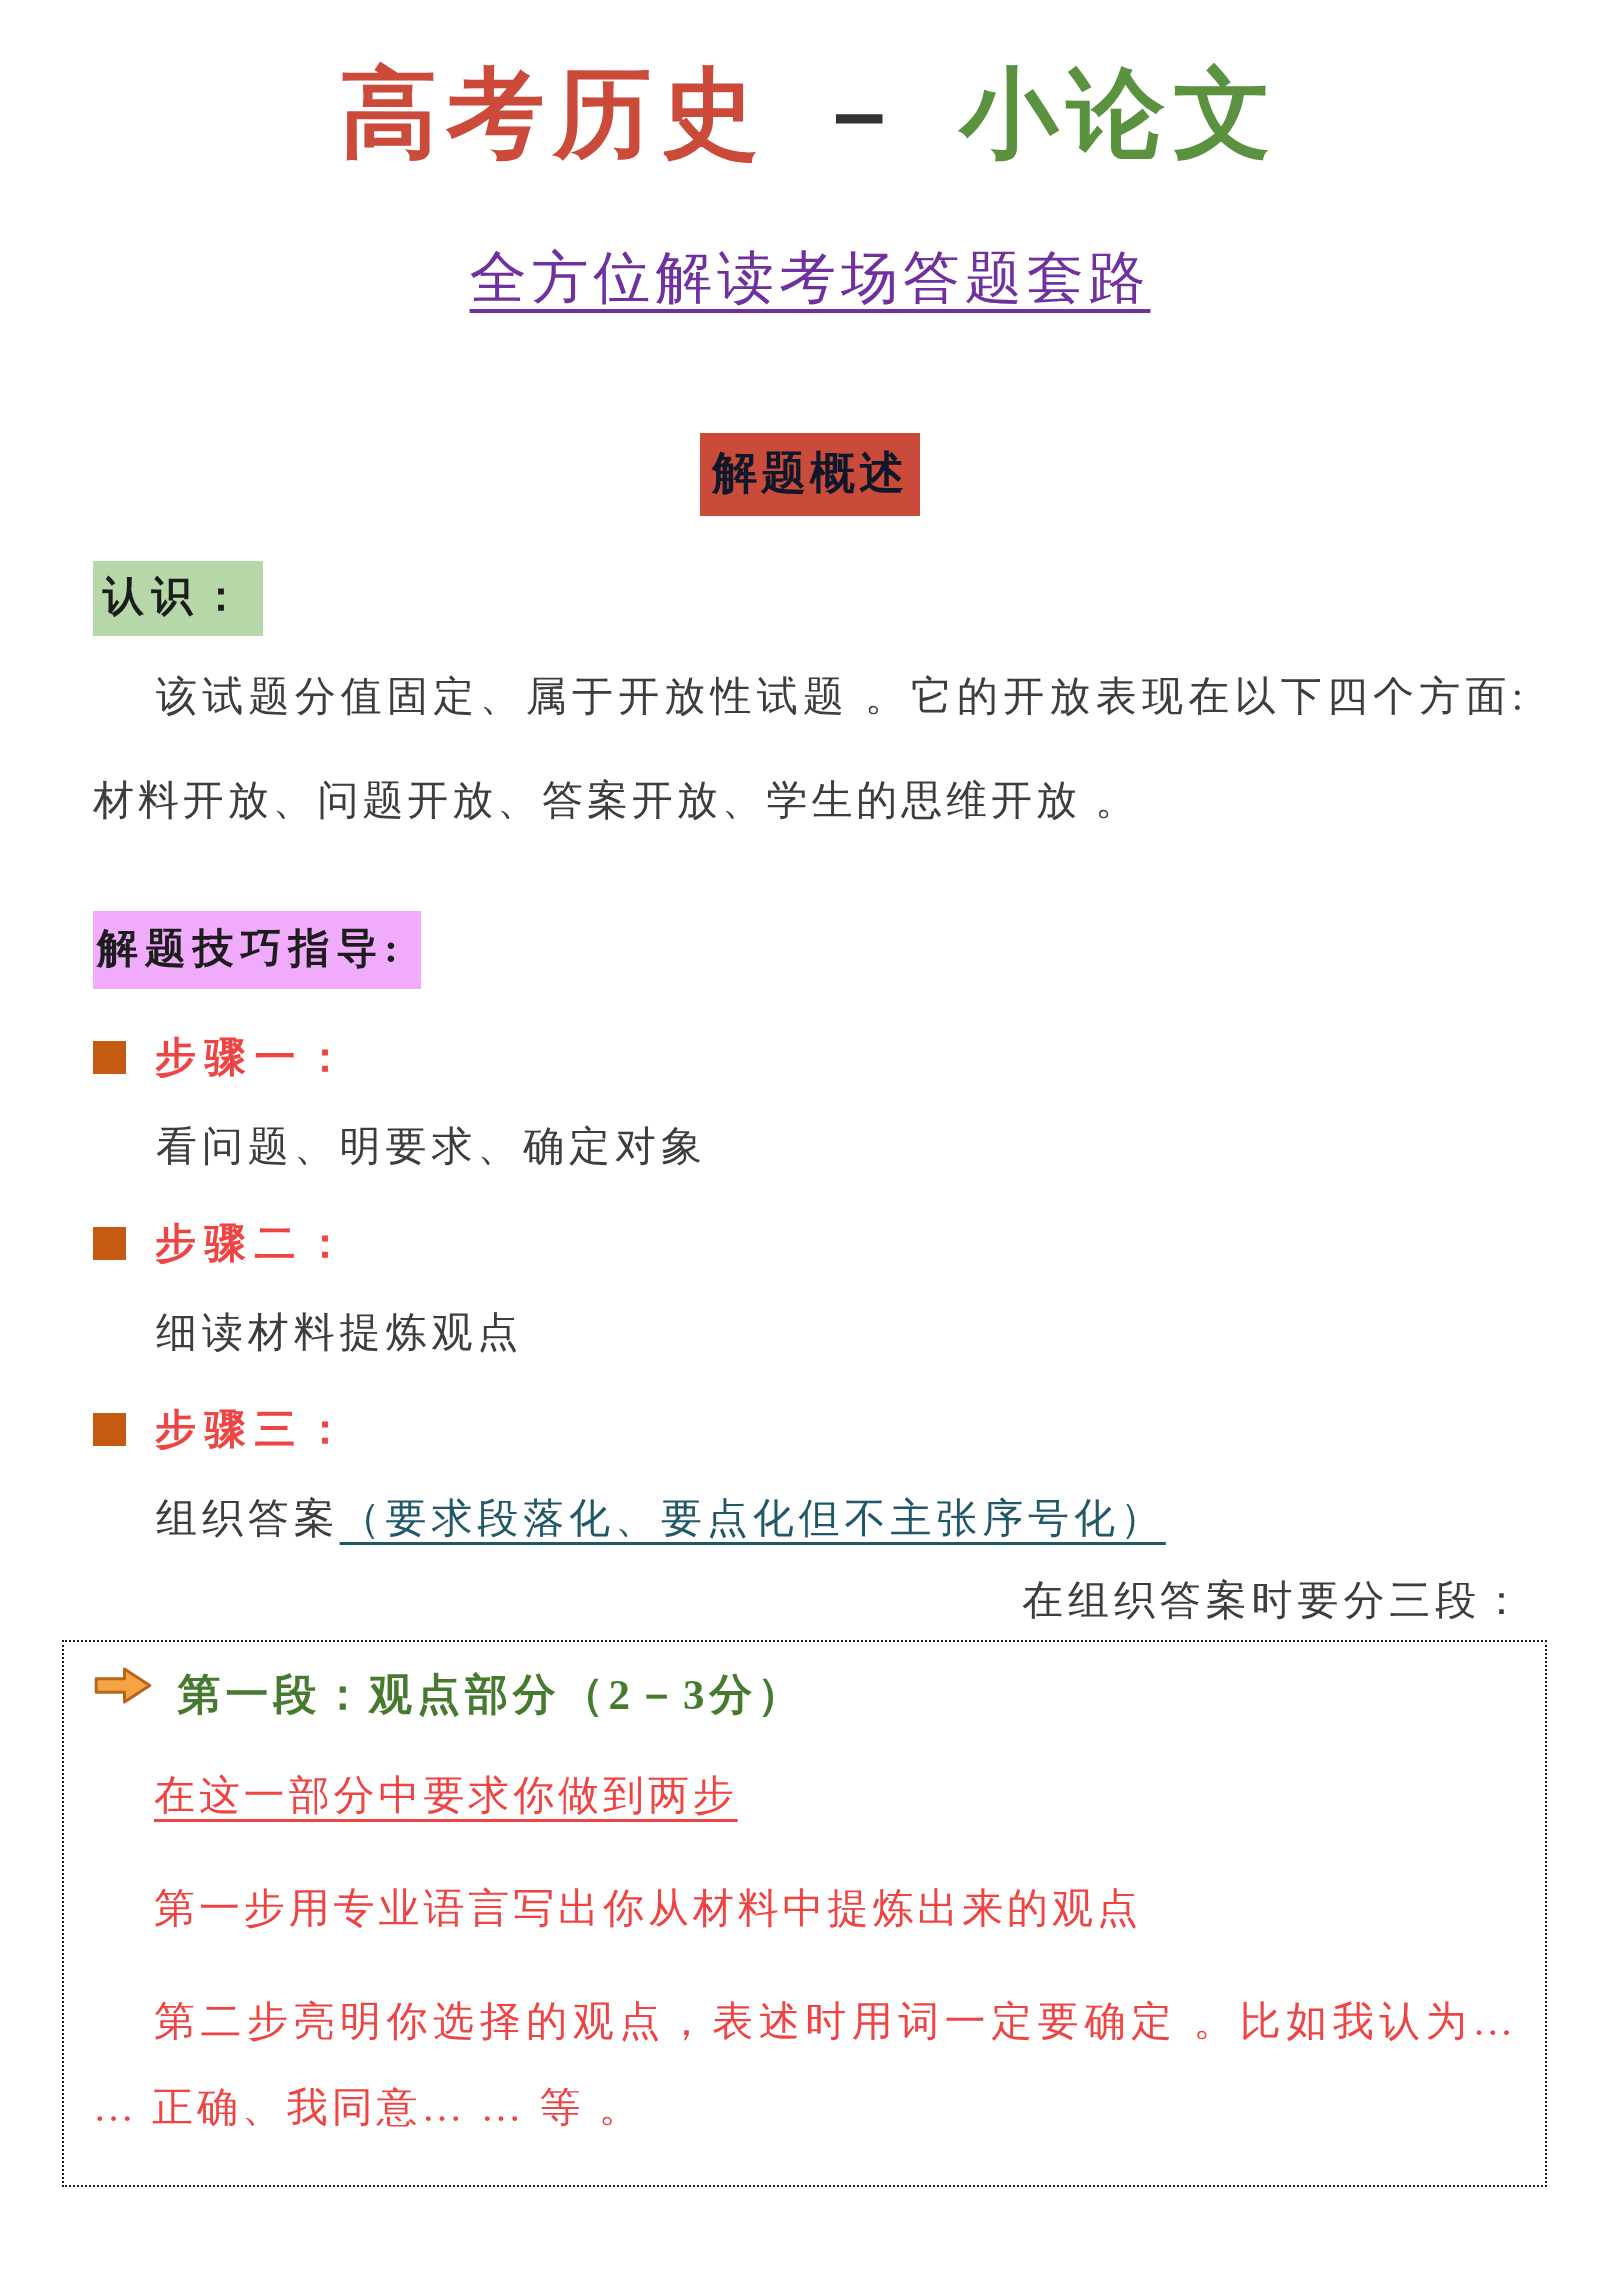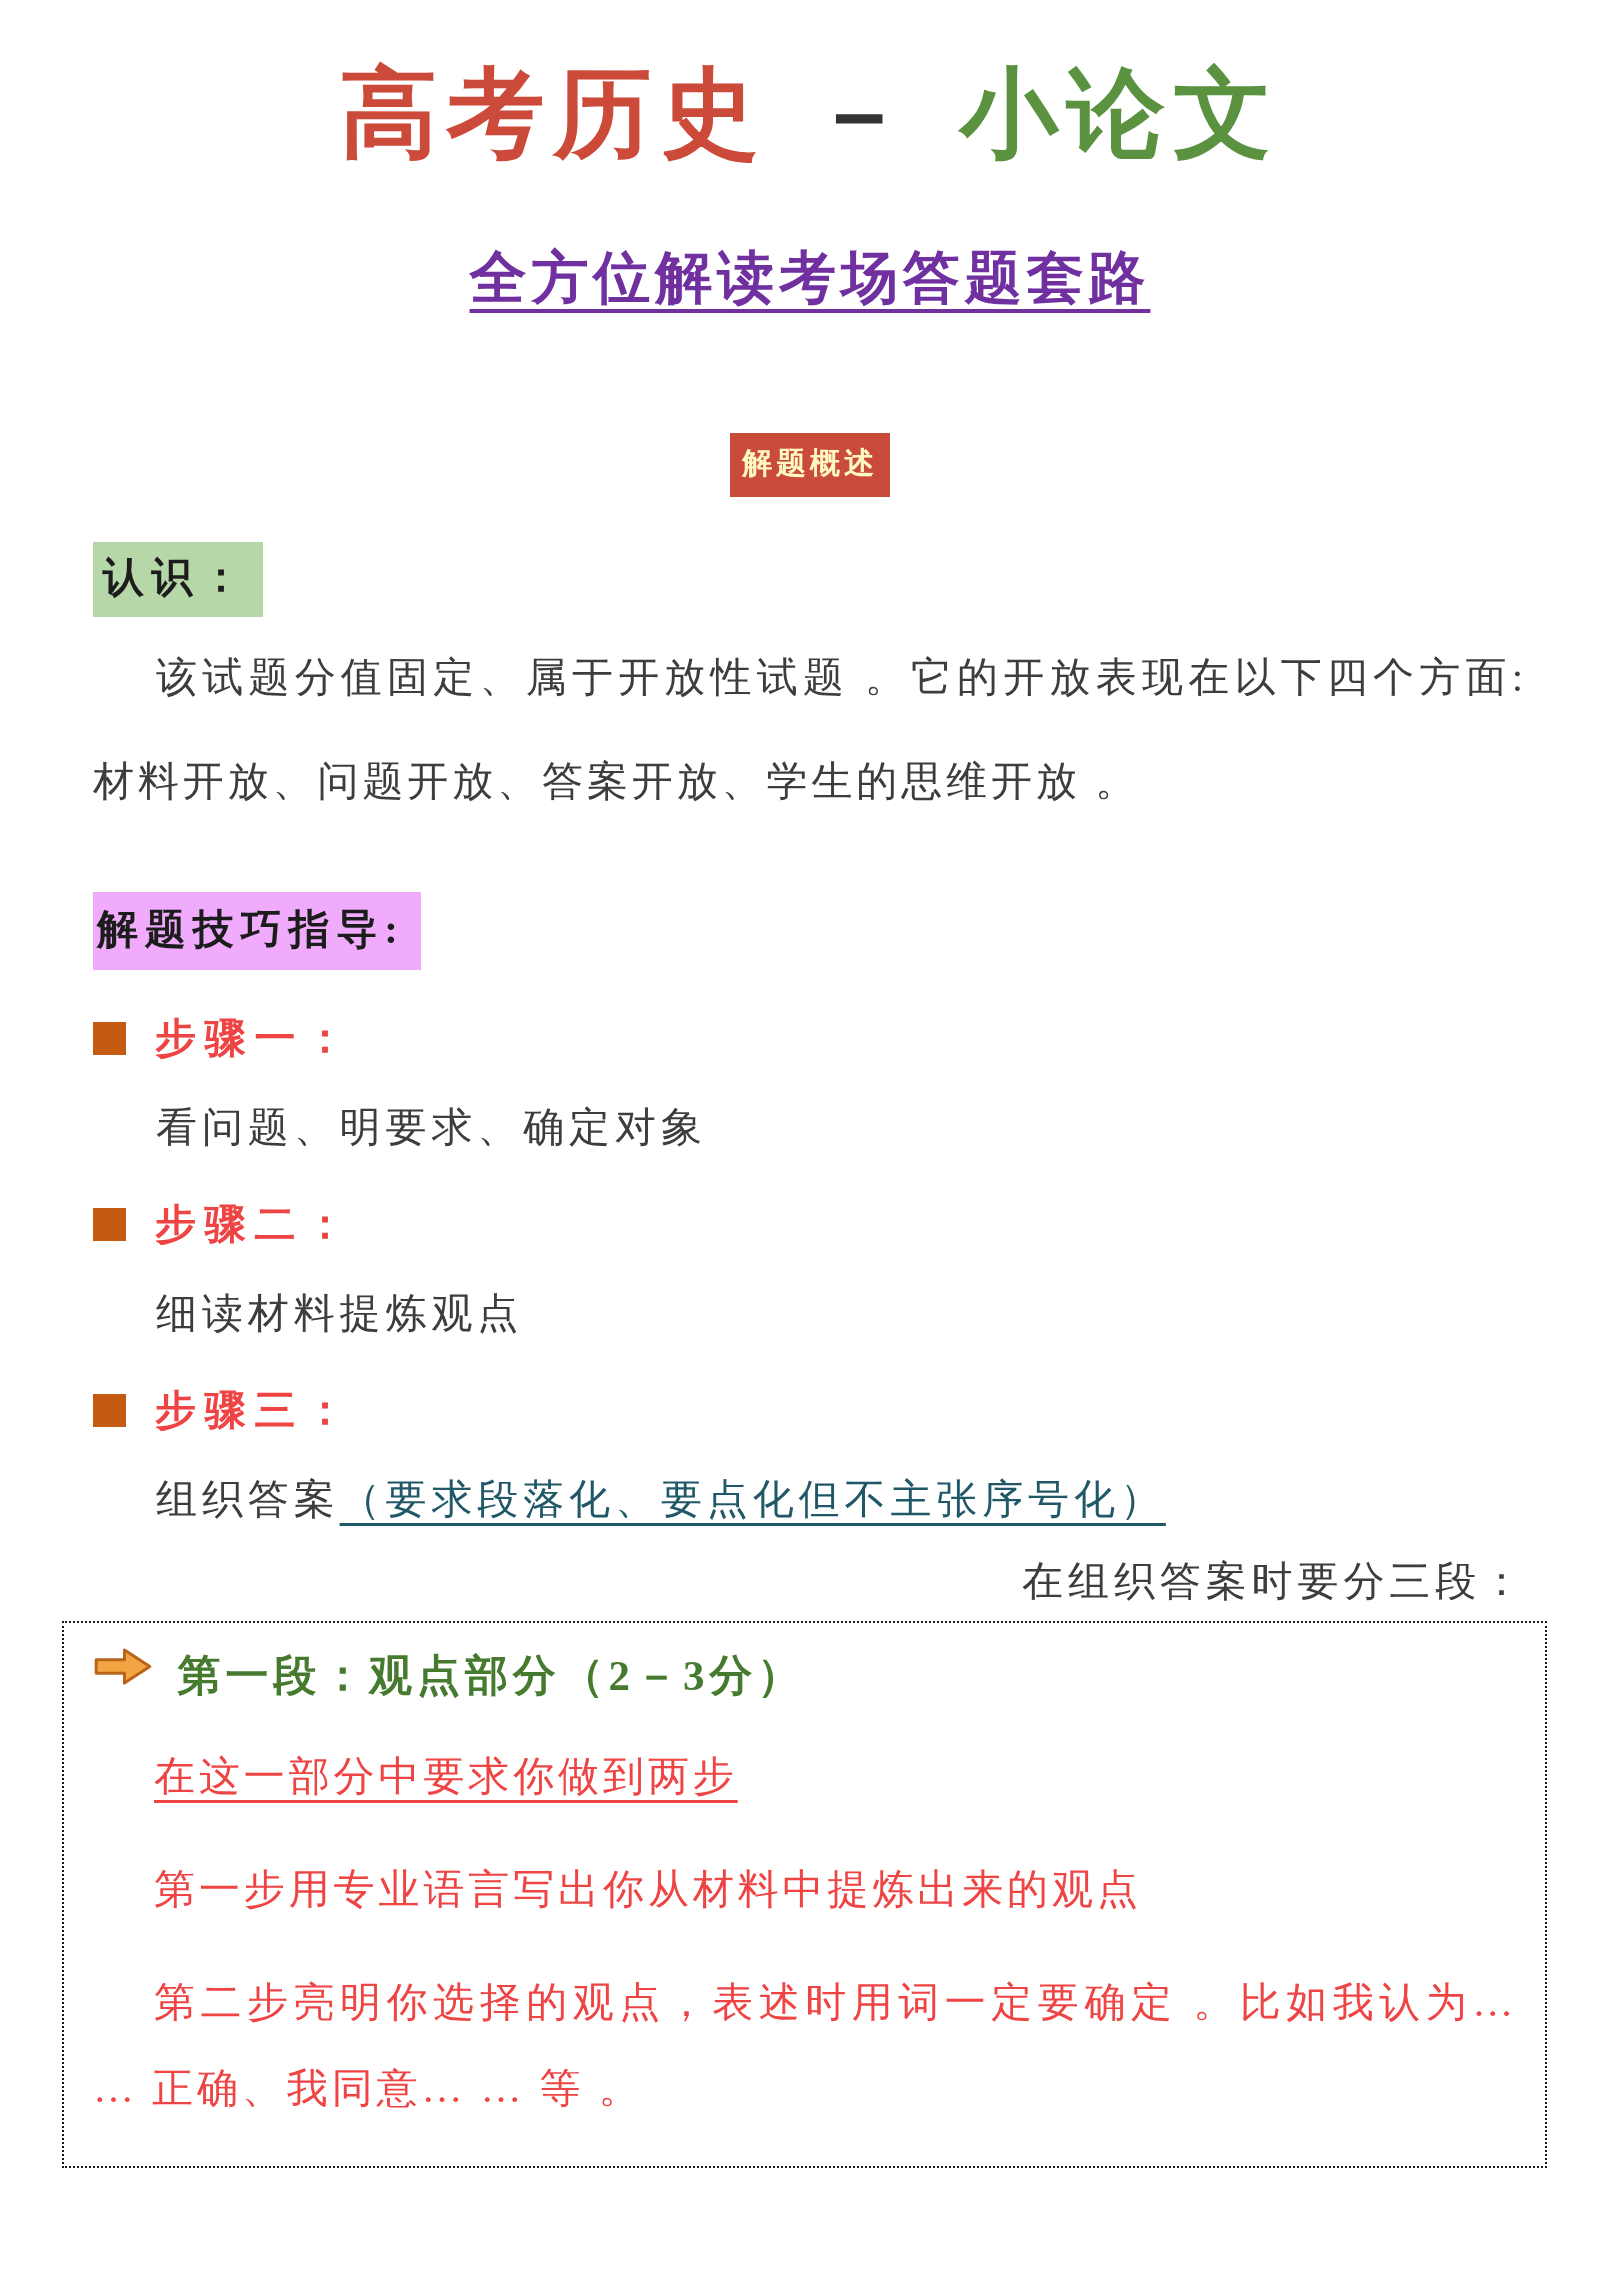--- a/index.html
+++ b/index.html
@@ -20,33 +20,33 @@
     letter-spacing:8.8px; line-height:137px;
     white-space:nowrap;
   }
   .title .red   { color:#CB4A3A; }
   .title .dash  { color:#333333; font-weight:bold; padding:0 9.8px; }
   .title .green { color:#5A9240; }
   
   .subtitle-row { text-align:center; margin-top:57px; }
   .subtitle {
     display:inline-block;
-    font-size:57px; font-weight:bold;
+    font-size:57px; font-weight:normal;
     color:#7030A0;
     letter-spacing:4.9px;
     text-decoration:underline;
     text-underline-offset:11.8px;
     text-decoration-thickness:3.9px;
   }
   
   .badge-row { text-align:center; margin-top:116px; }
   .overview-badge {
     display:inline-block;
-    background:#CB4B3B; color:#fef9c3;
-    font-size:30px; font-weight:bold;
+    background:#CB4B3B; color:#0f172a;
+    font-size:45px; font-weight:bold;
     letter-spacing:3.9px;
     padding:9.8px 11.8px 13.7px 11.8px;
   }
   
   .renshi-row { margin-top:45px; }
   .hl-green {
     display:inline-block;
     background:#B6D7A8; color:#1c1c1c;
     font-size:41px; font-weight:bold;
     letter-spacing:7.8px;

